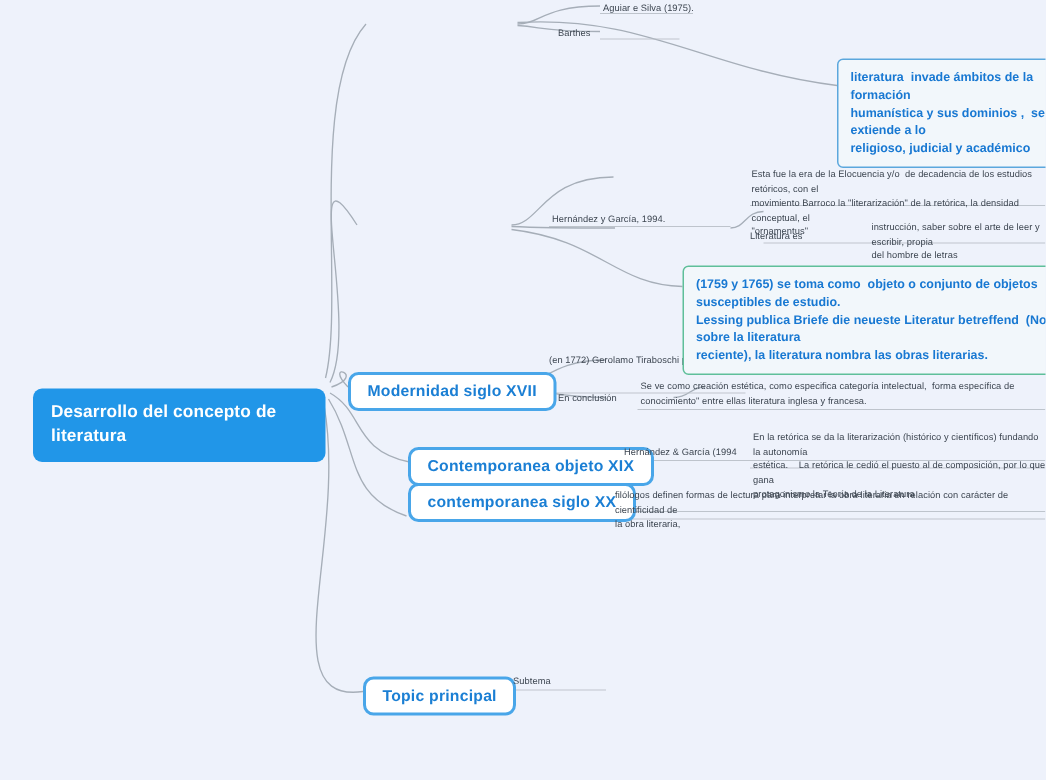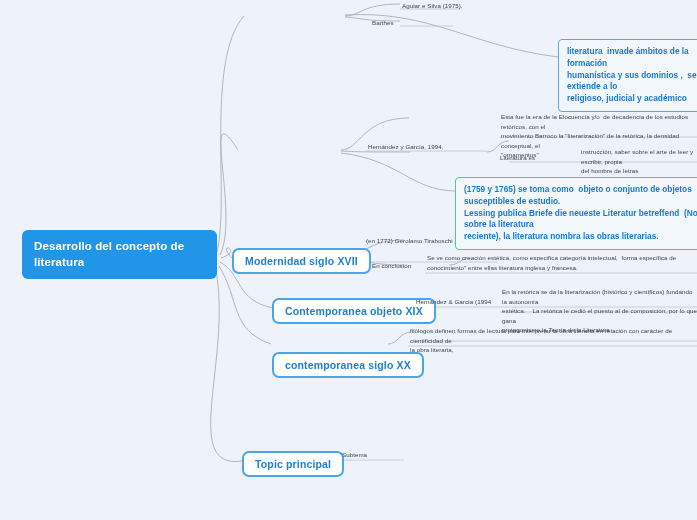--- a/index.html
+++ b/index.html
@@ -126,29 +126,29 @@
       <line x1="341" y1="460" x2="404" y2="460"></line>
       <line x1="366" y1="151" x2="487" y2="151"></line>
       <line x1="509" y1="162" x2="697" y2="162"></line>
       <line x1="500" y1="137" x2="697" y2="137"></line>
       <line x1="425" y1="273" x2="697" y2="273"></line>
       <line x1="500" y1="312" x2="697" y2="312"></line>
       <line x1="408" y1="346" x2="697" y2="346"></line>
     </g>
   </svg>
 
-  <div class="node root" style="left:22px; top:230px; width:195px;">Desarrollo del concepto de literatura</div>
+  <div class="node root" style="left:22px; top:259px; width:195px;">Desarrollo del concepto de literatura</div>
 
 
 
   <div class="node branch" style="left:232px; top:248px;">Modernidad siglo XVII</div>
 
   <div class="node branch" style="left:272px; top:298px;">Contemporanea objeto XIX</div>
 
-  <div class="node branch" style="left:272px; top:352px;">contemporanea siglo XX</div>
+  <div class="node branch" style="left:272px; top:322px;">contemporanea siglo XX</div>
 
   <div class="node branch" style="left:242px; top:451px;">Topic principal</div>
 
   <div class="node leaf" style="left:402px; top:1px;">Aguiar e Silva (1975).</div>
 
   <div class="node leaf" style="left:372px; top:18px;">Barthes</div>
 
   <div class="node leaf" style="left:368px; top:142px;">Hernández y García, 1994.</div>
 
   <div class="node leaf" style="left:500px; top:153px;">Literatura es</div>

